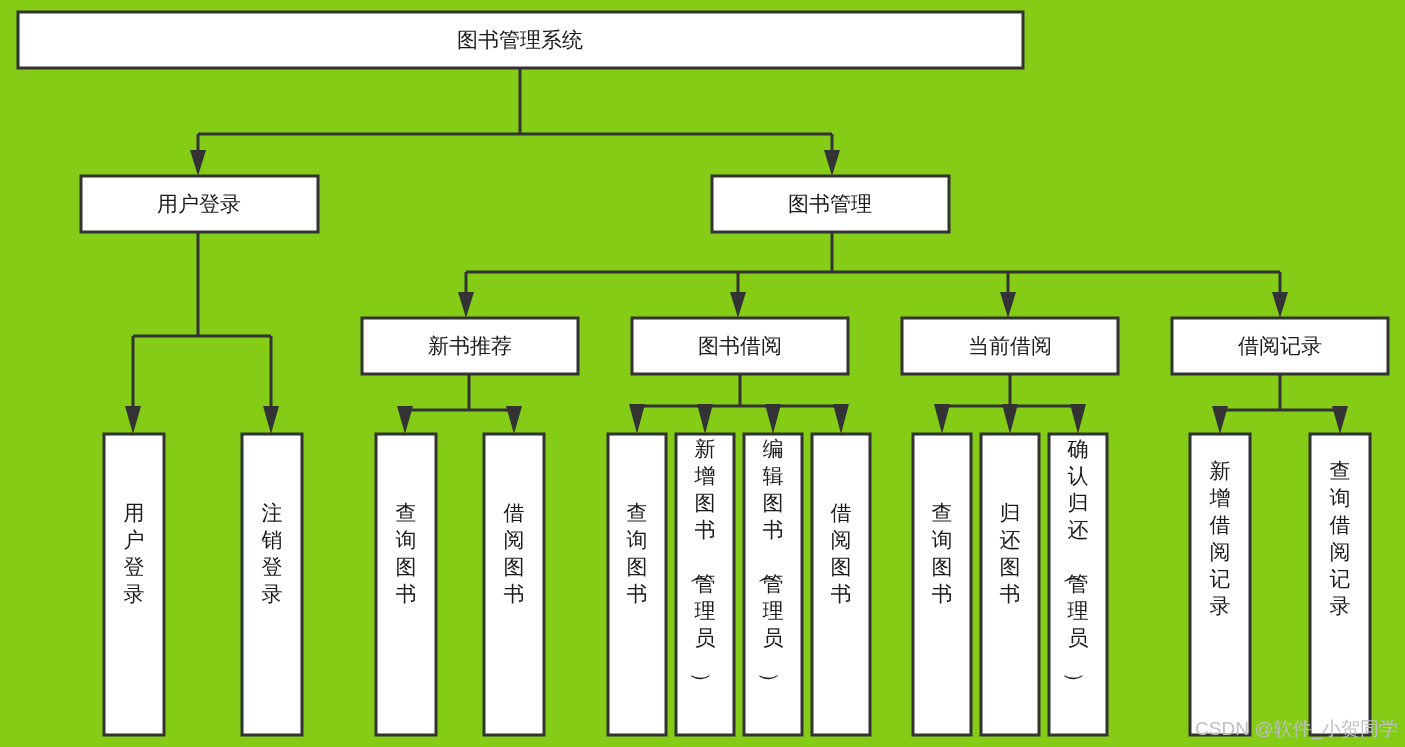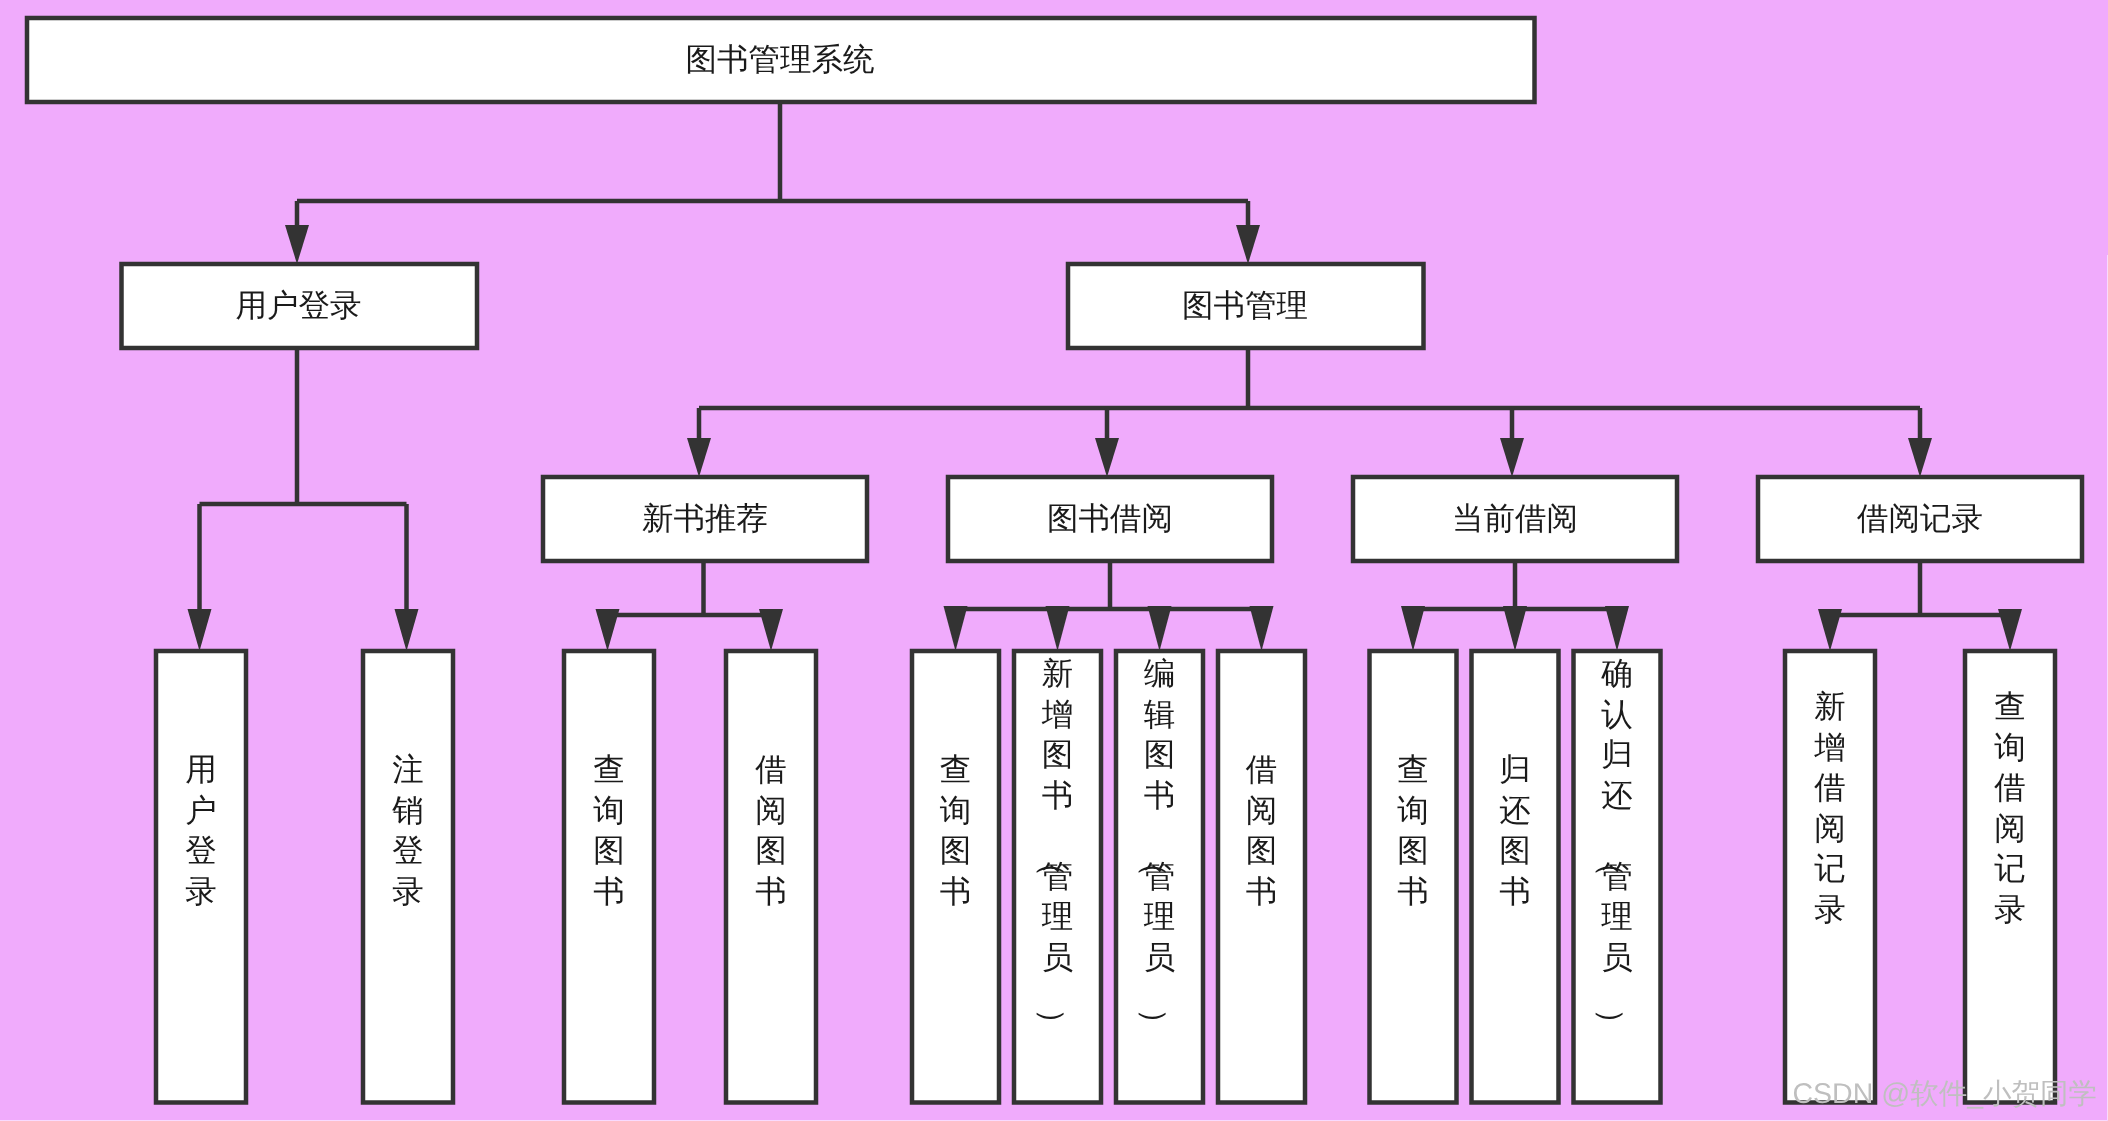--- a/index.html
+++ b/index.html
@@ -10,21 +10,21 @@
   body {
     width: 1405px;
     height: 747px;
     font-family: "Liberation Sans", "DejaVu Sans", sans-serif;
     overflow: hidden;
   }
   #diagram-root {
     position: relative;
     width: 1405px;
     height: 747px;
-    background: #f0abfc;
+    background: #84cc16;
   }
   svg.diagram-canvas {
     position: absolute;
     left: 0;
     top: 0;
     width: 1405px;
     height: 747px;
   }
   .node-box {
     fill: #ffffff;

